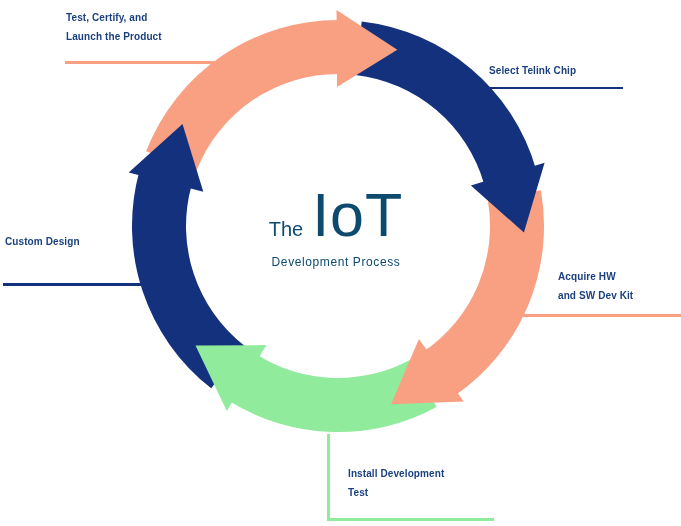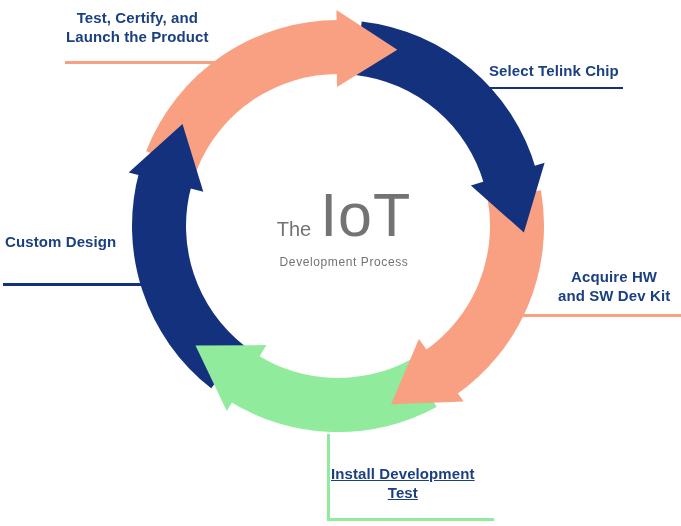--- a/index.html
+++ b/index.html
@@ -10,26 +10,25 @@
     height: 526px;
     background: #ffffff;
     font-family: "Liberation Sans", sans-serif;
     overflow: hidden;
     color: #1B4080;
   }
   #cycle-svg { position: absolute; left: 0; top: 0; }
 
   .label {
     position: absolute;
-    font-size: 15px;
+    font-size: 10px;
     font-weight: 700;
     line-height: 19px;
     letter-spacing: 0.1px;
     white-space: nowrap;
-    text-align: center;
   }
 
   .underline { position: absolute; }
 
   .center-title {
     position: absolute;
     left: 336px;
     top: 191px;
     transform: translateX(-50%);
     text-align: center;
@@ -63,21 +62,21 @@
       <path d="M 540.9 190.2 A 206 206 0 0 1 455.0 395.6 L 424.3 351.1 A 152 152 0 0 0 487.7 199.6 Z" fill="#F9A083"></path>
       <path d="M 436.6 406.9 A 206 206 0 0 1 228.8 400.7 L 257.5 354.9 A 152 152 0 0 0 410.8 359.5 Z" fill="#90EB9D"></path>
       <path d="M 211.2 388.3 A 206 206 0 0 1 139.3 171.6 L 191.4 185.9 A 152 152 0 0 0 244.4 345.8 Z" fill="#14317E"></path>
       <path d="M 336.5 10.0 L 397.3 49.7 L 337.0 87.0 Z" fill="#F9A083"></path>
       <path d="M 544.6 162.8 L 523.9 232.5 L 470.9 185.4 Z" fill="#14317E"></path>
       <path d="M 463.7 401.6 L 391.1 404.2 L 418.9 339.0 Z" fill="#F9A083"></path>
       <path d="M 226.8 411.1 L 195.5 345.6 L 266.4 345.1 Z" fill="#90EB9D"></path>
       <path d="M 128.7 172.6 L 182.5 123.9 L 203.3 191.7 Z" fill="#14317E"></path>
     </svg>
 
-  <div class="center-title" style="color: #737373; margin-left: 8px;">
+  <div class="center-title" style="color: #0c4a6e;">
     <div class="title-row">
       <span class="t-pre">The</span>
       <span class="t-main">IoT</span>
     </div>
     <div class="t-sub">Development Process</div>
   </div>
 
   <div class="label" style="left:66px; top:8px;">
     <div>Test, Certify, and</div>
     <div>Launch the Product</div>
@@ -88,21 +87,21 @@
     <div>Select Telink Chip</div>
   </div>
   <div class="underline" style="left: 477px; top: 87px; width: 146px; height: 2px; background: rgb(20, 49, 126);"></div>
 
   <div class="label" style="left:558px; top:267px;">
     <div>Acquire HW</div>
     <div>and SW Dev Kit</div>
   </div>
   <div class="underline" style="left: 523px; top: 314px; width: 158px; height: 3px; background: rgb(249, 160, 131);"></div>
 
-  <div class="label" style="left:331px; top:464px;text-decoration:underline;">
+  <div class="label" style="left:348px; top:464px;">
     <div>Install Development</div>
     <div>Test</div>
   </div>
   <div class="underline" style="left: 327px; top: 434px; width: 3px; height: 87px; background: rgb(144, 235, 157);"></div>
   <div class="underline" style="left: 327px; top: 518px; width: 167px; height: 3px; background: rgb(144, 235, 157);"></div>
 
   <div class="label" style="left:5px; top:232px;">
     <div>Custom Design</div>
   </div>
   <div class="underline" style="left: 3px; top: 283px; width: 139px; height: 3px; background: rgb(20, 49, 126);"></div>

